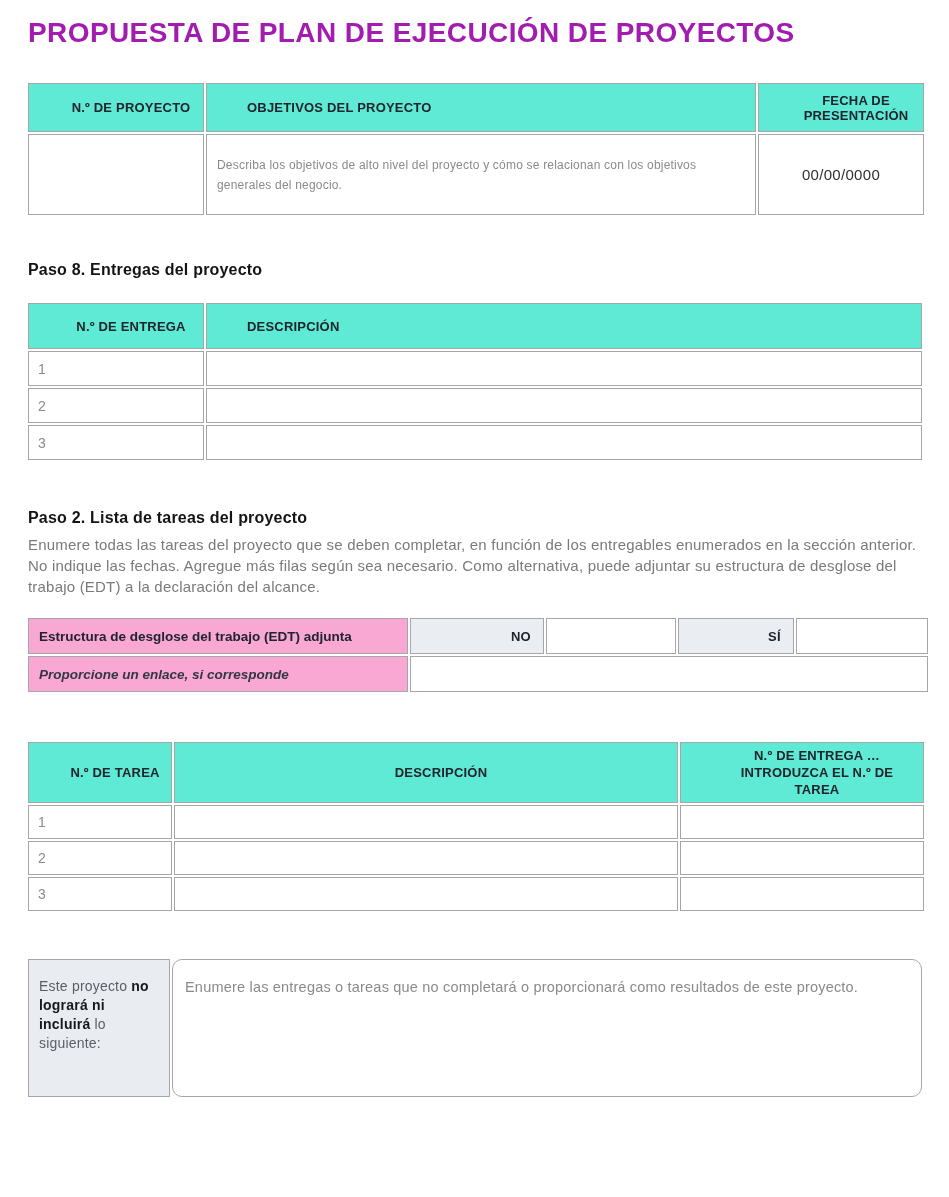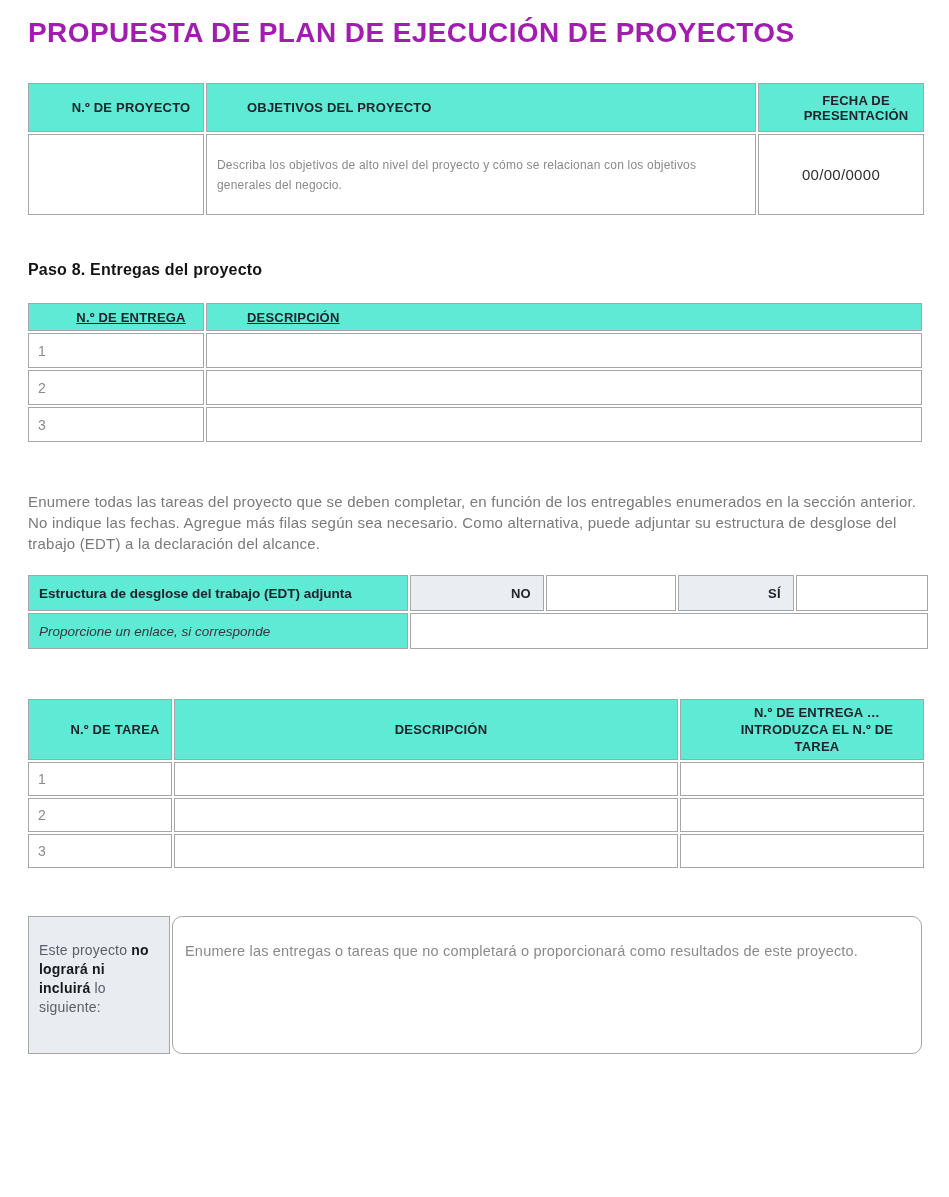--- a/index.html
+++ b/index.html
@@ -49,48 +49,48 @@
     overflow: hidden;
   }
   th {
     background: #5eead4;
     font-weight: 700;
     color: #20242c;
     letter-spacing: 0.2px;
     padding-left: 40px;
   }
   td.cell-white { background: #ffffff; }
-  td.cell-label { background: #5eead4; font-weight: 700; margin-top: 21px; }
+  td.cell-label { background: #f9a8d4; font-weight: 700; margin-top: 21px; }
   td.cell-light { background: #eaedf1; font-weight: 700; }
   .muted { color: #8a8a8a; }
   .t-overview { margin-bottom: 44px; }
   .t-overview th { height: 49px; }
   .t-overview td { height: 81px; }
   .t-overview .objectives-hint { font-size: 12px; line-height: 20px; letter-spacing: 0.2px; }
   .t-overview .date-cell { text-align: center; font-size: 15px; color: #2f2f2f; letter-spacing: 0.3px; }
   .th-center { text-align: center; }
   .th-left { text-align: left; }
   .t-deliv { margin-top: 22px; }
-  .t-deliv th { height: 28px; text-decoration: underline; }
+  .t-deliv th { height: 46px; }
   .t-deliv td { height: 35px; }
   .row-num { font-size: 14px; color: #8a8a8a; padding-left: 9px; }
   .sec-step1 { margin-top: 43px; }
   .sec-step2 { margin-top: 47px; }
   .sec-step3 { margin-top: 44px; }
   .t-edt { margin-top: 19px; }
   .t-edt td { height: 36px; }
   .t-edt .yn-cell { text-align: right; padding-right: 12px; letter-spacing: 0.3px; }
-  .t-edt .link-label { font-weight: 400; font-style: italic; color: #33373f; font-size: 13.5px; }
+  .t-edt .link-label { font-weight: 700; font-style: italic; color: #33373f; font-size: 13.5px; }
   .t-edt .edt-label { font-size: 13.5px; }
   .t-task { margin-top: 46px; }
   .t-task th { height: 56px; }
   .t-task td { height: 34px; }
   .two-line span { display: block; line-height: 17px; }
   .t-scope { margin-top: 8px; }
-  .t-scope td { height: 138px; vertical-align: top; padding-top: 24px; }
+  .t-scope td { height: 138px; vertical-align: top; padding-top: 17px; }
   .scope-label {
     background: #e9edf1;
     font-size: 14px;
     line-height: 19px;
     color: #5a5e66;
     letter-spacing: 0.2px;
   }
   .scope-label b { color: #17181c; }
   .scope-hint { font-size: 14.5px; line-height: 20px; letter-spacing: 0.2px; padding-left: 12px; border-radius: 10px; }
   .w-intro1 { max-width: 752px; }
@@ -142,20 +142,21 @@
     </tr>
     <tr>
       <td class="cell-white row-num">3</td>
       <td class="cell-white"></td>
     </tr>
   </tbody>
     </table>
 </div>
 
 <div class="sec-step2">
+  <h2>Paso 2. Lista de tareas del proyecto</h2>
   <p class="intro">Enumere todas las tareas del proyecto que se deben completar, en función de los entregables enumerados en la sección anterior. No indique las fechas. Agregue más filas según sea necesario. Como alternativa, puede adjuntar su estructura de desglose del trabajo (EDT) a la declaración del alcance.</p>
 
   <table class="t-edt">
     <colgroup>
         <col style="width:380px">
         <col style="width:134px">
         <col style="width:130px">
         <col style="width:116px">
         <col style="width:132px">
       </colgroup>

